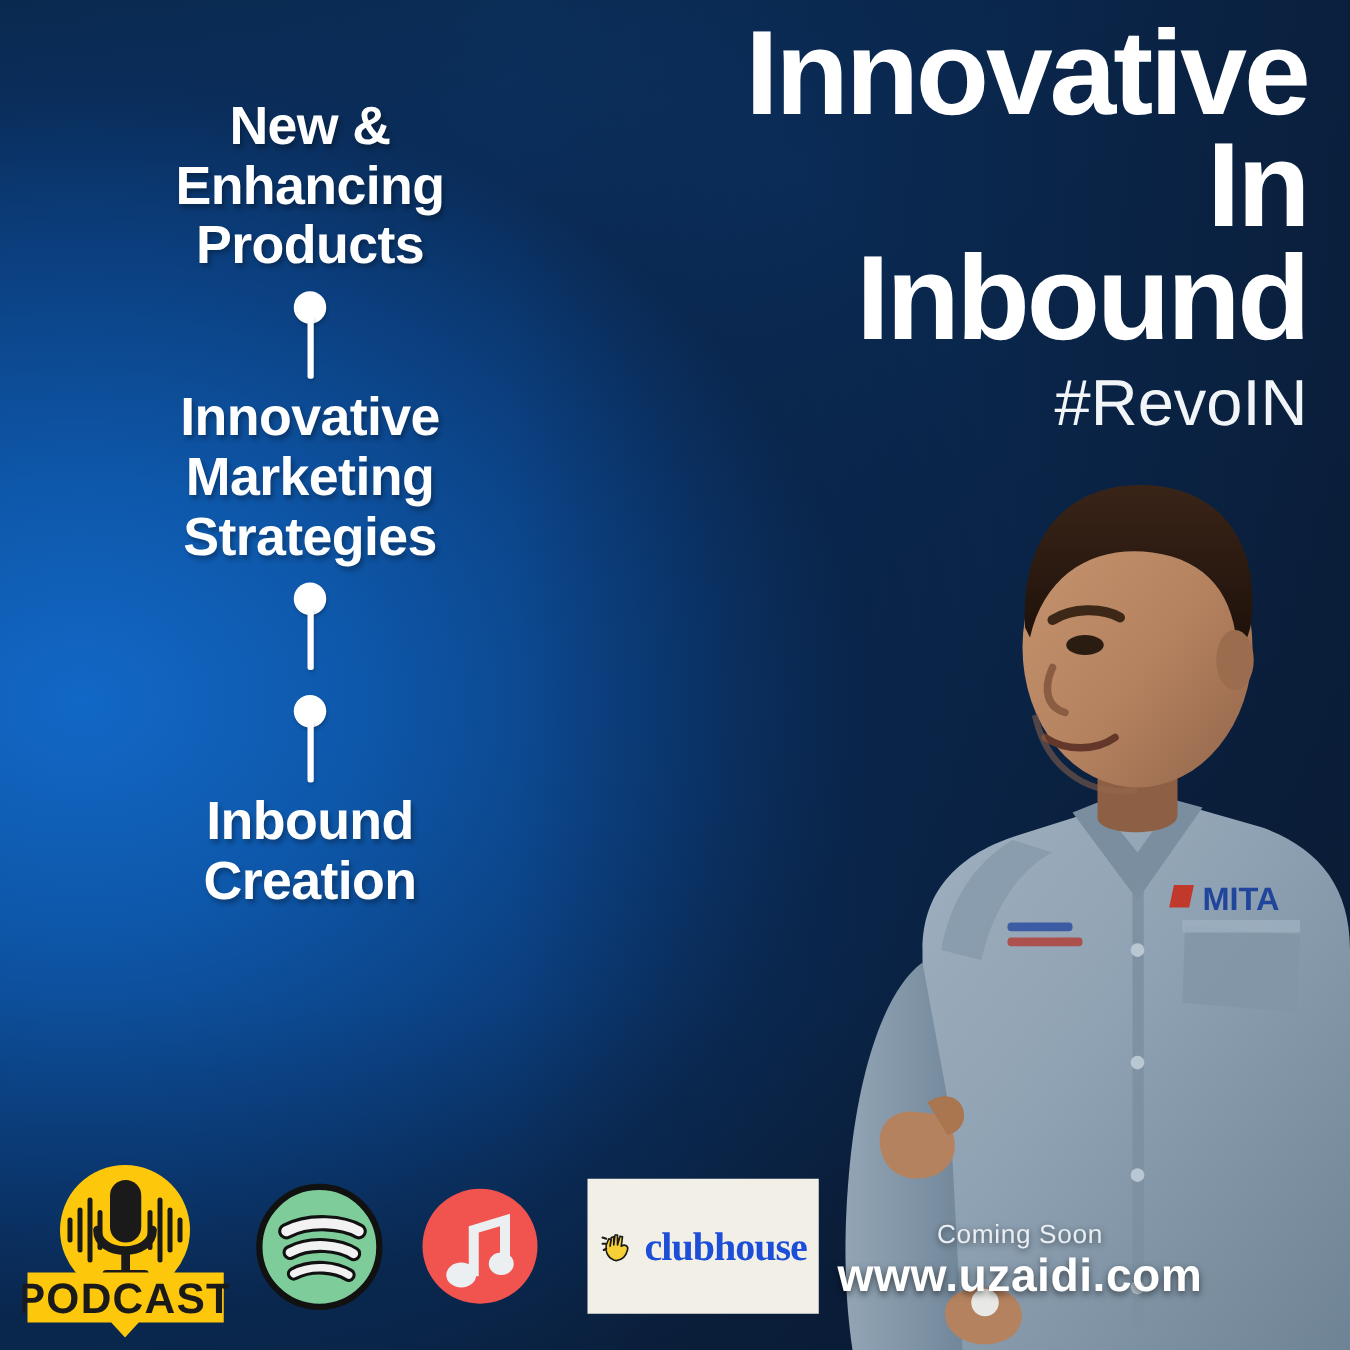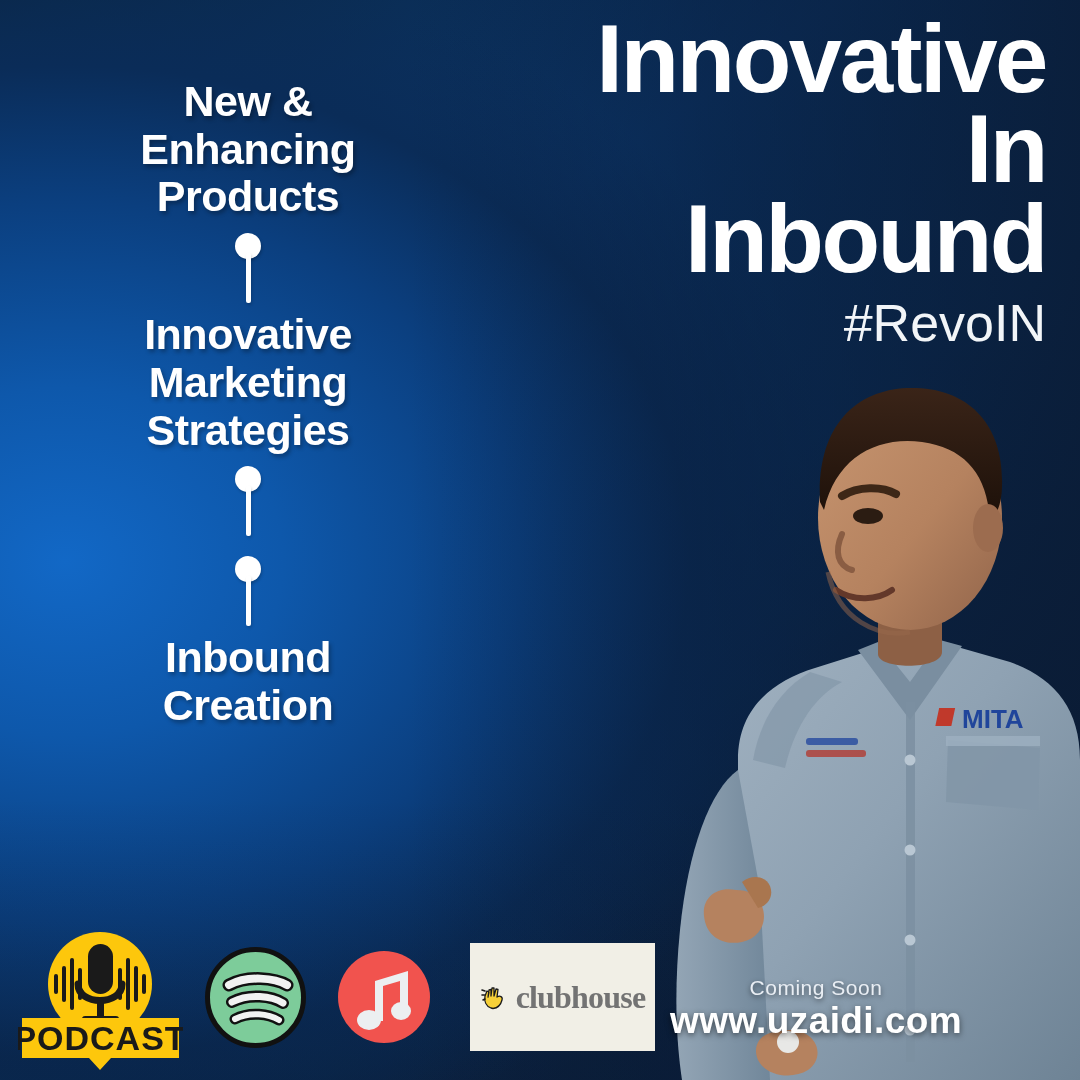--- a/index.html
+++ b/index.html
@@ -157,21 +157,21 @@
     height: 108px;
     background: #f1efe6;
     display: flex;
     align-items: center;
     justify-content: center;
     gap: 6px;
   }
   #clubhouse-wave { width: 30px; height: 30px; flex: none; }
   #clubhouse-wave svg { display:block; width:100%; height:100%; }
   #clubhouse-word {
-    color: #737373;
+    color: #1d4ed8;
     font-family: "Liberation Serif", serif;
     font-weight: bold;
     font-size: 32px;
     letter-spacing: -0.8px;
   }
 
   
   #cta-block {
     position: absolute;
     right: 118px;

